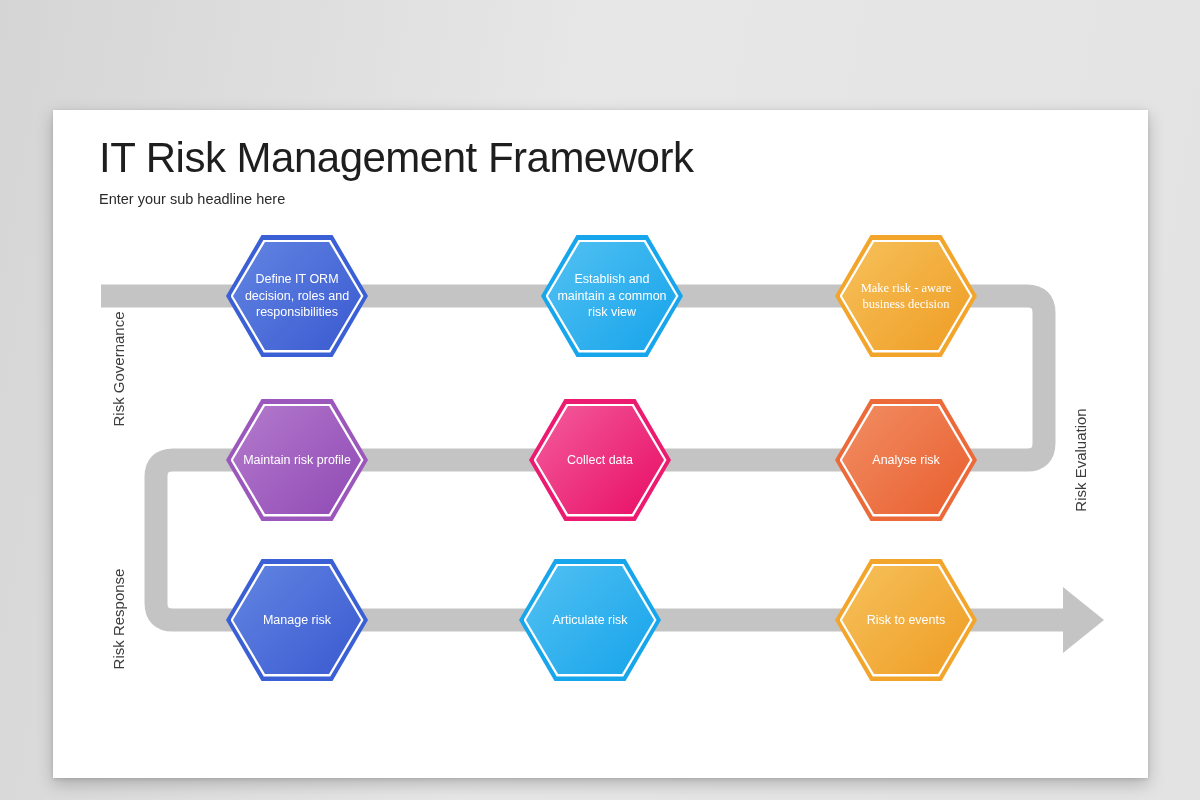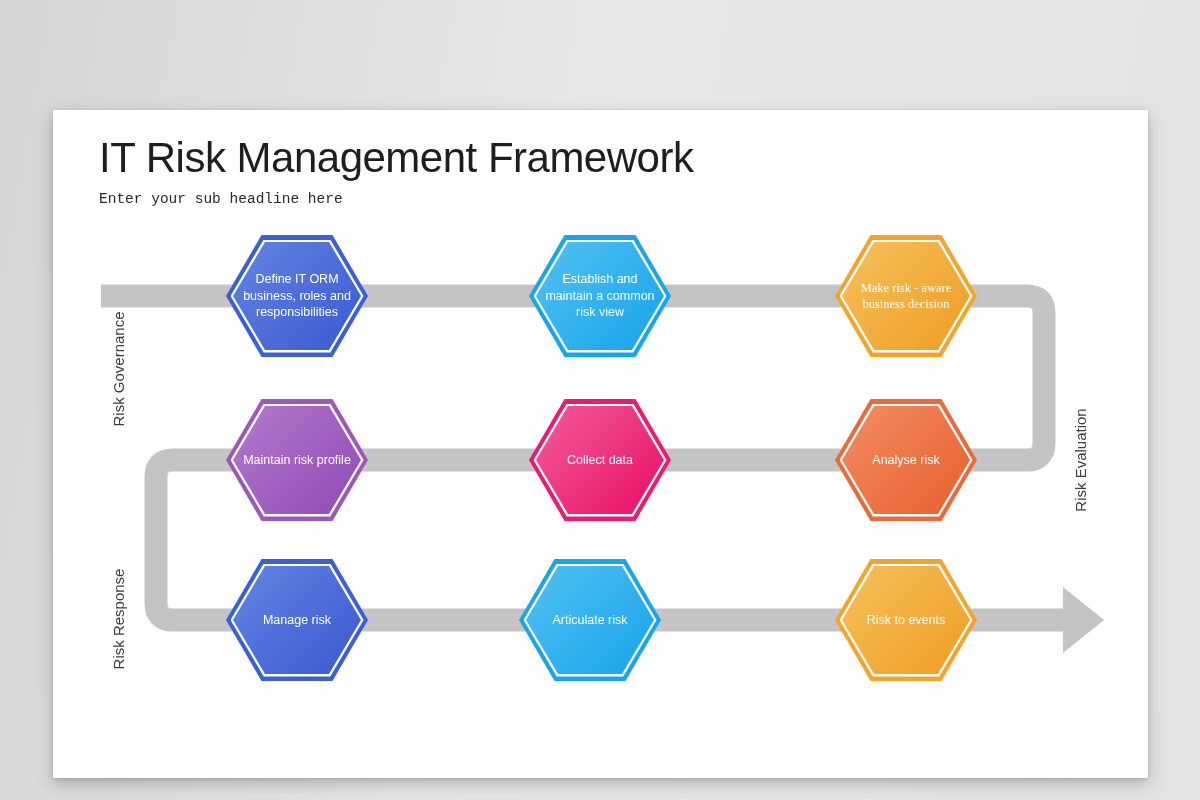--- a/index.html
+++ b/index.html
@@ -15,21 +15,21 @@
     box-shadow:0 6px 16px rgba(0,0,0,0.22), 0 1px 4px rgba(0,0,0,0.12);
     margin-top:18px;
   }
   .title {
     position:absolute; left:46px; top:24px;
     font-size:42px; font-weight:500; color:#1e1e1e;
     letter-spacing:-0.5px; white-space:nowrap;
   }
   .subtitle {
     position:absolute; left:46px; top:81px;
-    font-size:14.5px; font-weight:400; color:#2a2a2a;font-family:Liberation Mono, monospace;
+    font-size:14.5px; font-weight:400; color:#2a2a2a;
   }
   .connector { position:absolute; left:0; top:0; z-index:0; }
   .lane {
     position:absolute; z-index:1; white-space:nowrap;
     transform:translate(-50%,-50%) rotate(-90deg);
     font-size:15px; color:#3d3d3d;
   }
   .hex {
     position:absolute; width:142px; height:122px; z-index:2;
     --clip:polygon(25% 0%, 75% 0%, 100% 50%, 75% 100%, 25% 100%, 0% 50%);
@@ -59,24 +59,24 @@
   </svg>
 
   <div class="lane" style="left:65px; top:259px;">Risk Governance</div>
   <div class="lane" style="left:1027px; top:350px;">Risk Evaluation</div>
   <div class="lane" style="left:65px; top:509px;">Risk Response</div>
 
   <div class="hex" style="left: 173px; top: 125px; --rim: #3B60D5; --light: #6285E2; --dark: #4060D3;">
     <div class="h-rim"></div>
     <div class="h-white"></div>
     <div class="h-fill"></div>
-    <div class="h-label">Define IT ORM business, roles and responsibilities</div>
+    <div class="h-label">Define IT ORM decision, roles and responsibilities</div>
   </div>
 
-  <div class="hex" style="left: 476px; top: 125px; --rim: #17A5EC; --light: #52C1F2; --dark: #1FA8EC;">
+  <div class="hex" style="left: 488px; top: 125px; --rim: #17A5EC; --light: #52C1F2; --dark: #1FA8EC;">
     <div class="h-rim"></div>
     <div class="h-white"></div>
     <div class="h-fill"></div>
     <div class="h-label">Establish and maintain a common risk view</div>
   </div>
 
   <div class="hex" style="left: 782px; top: 125px; font-family: Liberation Serif, serif; --rim: #F3A52B; --light: #F6C15B; --dark: #F0A22C;">
     <div class="h-rim"></div>
     <div class="h-white"></div>
     <div class="h-fill"></div>

